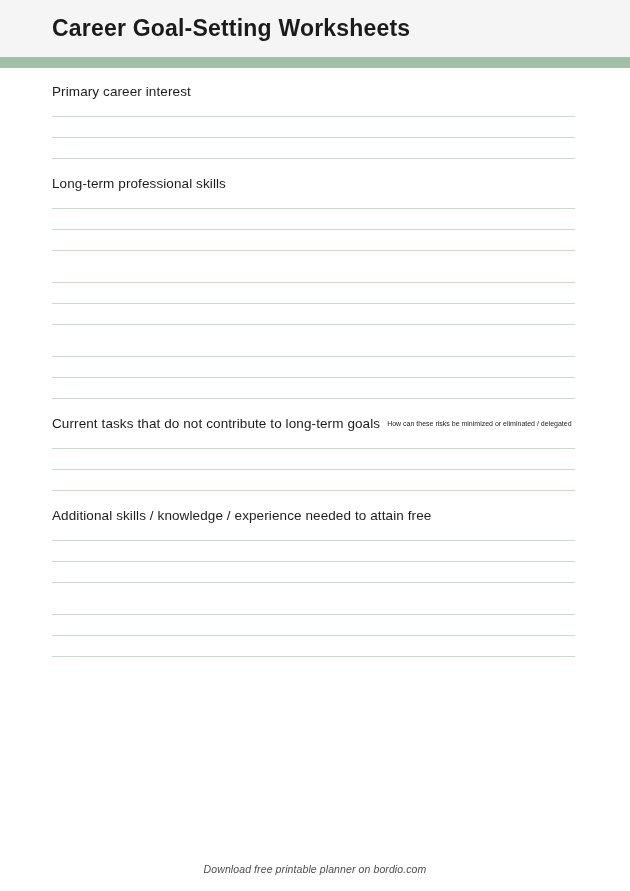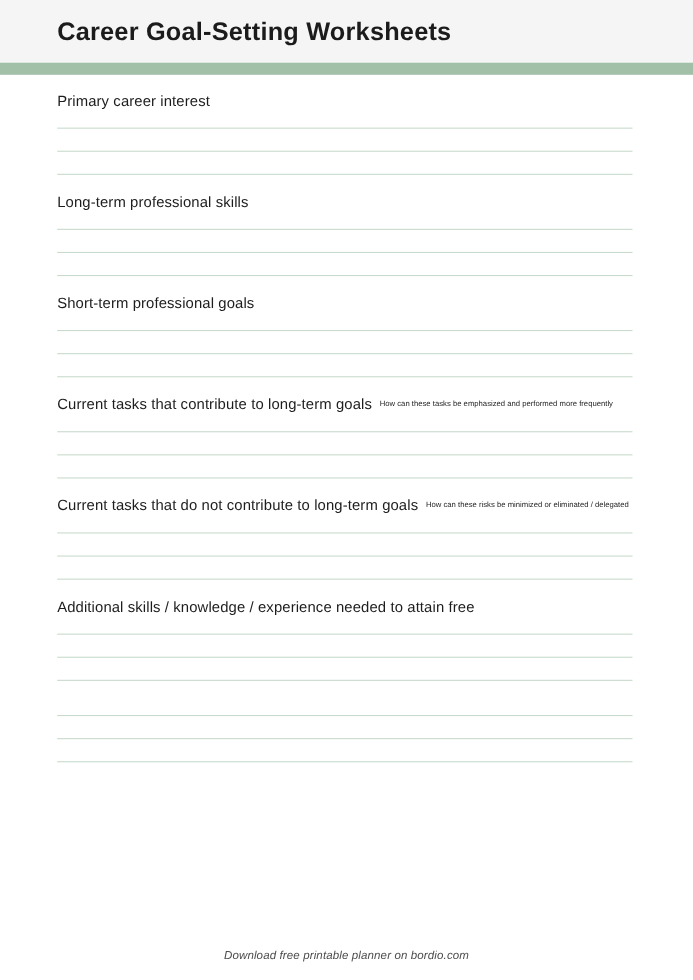--- a/index.html
+++ b/index.html
@@ -100,37 +100,29 @@
 
     </div>
     <div>
         <div class="rule-line"></div>
         <div class="rule-line"></div>
         <div class="rule-line"></div>
       </div>
   </section>
 
   <section class="section">
-    <div class="section-label-row">
-      <span class="section-label">Short-term professional goals</span>
-
-    </div>
     <div>
         <div class="rule-line"></div>
         <div class="rule-line"></div>
         <div class="rule-line"></div>
       </div>
   </section>
 
 
   <section class="section">
-    <div class="section-label-row">
-      <span class="section-label">Current tasks that contribute to long-term goals</span>
-      <span class="section-note">How can these tasks be emphasized and performed more frequently</span>
-    </div>
     <div>
         <div class="rule-line"></div>
         <div class="rule-line"></div>
         <div class="rule-line"></div>
       </div>
   </section>
 
   <section class="section">
     <div class="section-label-row">
       <span class="section-label">Current tasks that do not contribute to long-term goals</span>

